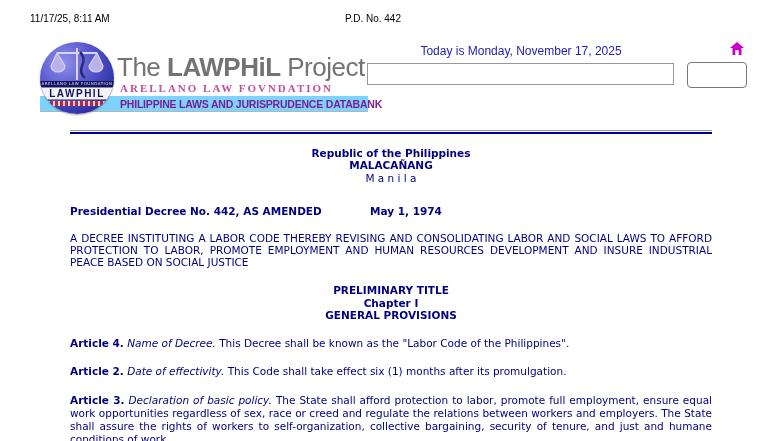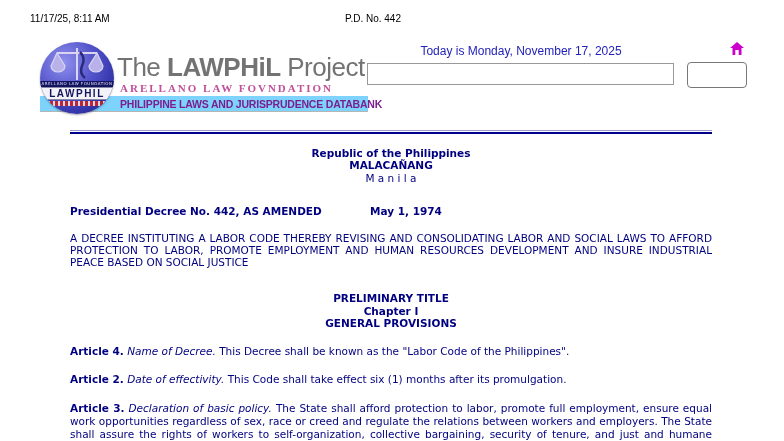--- a/index.html
+++ b/index.html
@@ -53,21 +53,21 @@
   
   .doc { position: absolute; left: 70px; top: 147px; width: 642px;
     font-family: "DejaVu Sans", sans-serif; font-size: 10.5px; line-height: 12.8px;
     color: #000080; }
   .doc .center { text-align: center; }
   .doc .b { font-weight: bold; }
   .heading-block { line-height: 12.3px; }
   .decree-line { position: relative; margin-top: 21px; font-weight: bold; height: 13px; }
   .decree-date { position: absolute; left: 300px; top: 0; }
   .decree-title { margin-top: 14px; font-weight: normal; text-align: justify; line-height: 12px; }
-  .prelim { margin-top: 24px; }
+  .prelim { margin-top: 16px; }
   .chapter-block { line-height: 12.8px; }
   .article { margin-top: 15px; text-align: justify; line-height: 13.2px; }
   .article .label { font-weight: bold; }
   .article .aname { font-style: italic; }
 </style>
 </head>
 <body>
 
 <div class="print-header">
   <span class="print-datetime">11/17/25, 8:11 AM</span>

